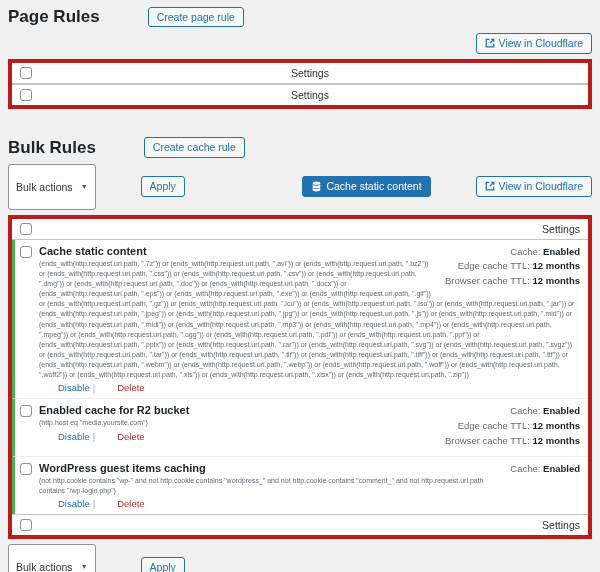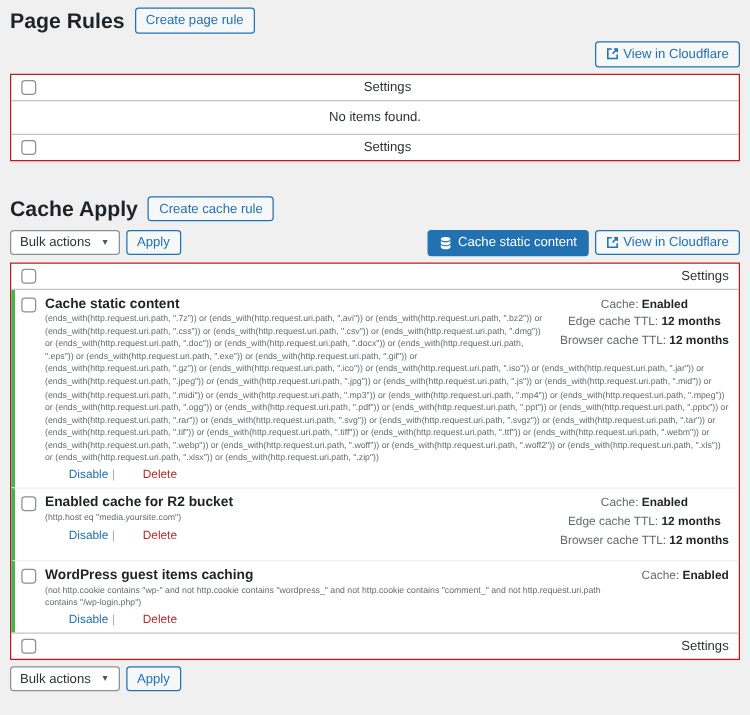--- a/index.html
+++ b/index.html
@@ -5,44 +5,44 @@
   * { box-sizing: border-box; }
   html, body { margin: 0; padding: 0; }
   body {
     width: 600px; height: 572px; overflow: hidden;
     background: #f0f0f1;
     font-family: "Liberation Sans", sans-serif;
     color: #1d2327;
   }
   .wrap { padding: 6px 8px 0 8px; }
 
-  .section-header { display: flex; align-items: flex-start; gap: 8px; margin-bottom: 4px; }
+  .section-header { display: flex; align-items: center; gap: 8px; margin-bottom: 4px; }
   h1 { font-size: 17px; font-weight: 700; margin: 0; line-height: 1.3; }
 
   .btn {
     display: inline-flex; align-items: center; gap: 4px;
     font-family: inherit; font-size: 10.5px; line-height: 1;
     padding: 4px 8px; border: 1px solid #2271b1; border-radius: 3px;
-    background: #f6f7f7; color: #2271b1; cursor: pointer; white-space: nowrap;
+    background: #f6f7f7; color: #2271b1; cursor: pointer; white-space: nowrap; margin-left: 40px;
   }
   .btn-primary { background: #2271b1; border-color: #2271b1; color: #fff; }
   .btn .icon { display: inline-flex; line-height: 0; }
 
   .toolbar { display: flex; align-items: center; margin: 5px 0; }
   .toolbar .left  { display: flex; align-items: center; gap: 5px; }
   .toolbar .right { display: flex; align-items: flex-start; gap: 5px; margin-left: auto; }
 
   .select {
     display: inline-flex; align-items: center; gap: 8px;
     border: 1px solid #8c8f94; border-radius: 3px; background: #fff;
-    padding: 3px 7px; font-size: 10.5px; color: #2c3338; cursor: pointer;
+    padding: 16px 7px; font-size: 10.5px; color: #2c3338; cursor: pointer;
   }
   .chev { font-size: 7px; color: #50575e; }
 
-  .list-table { background: #fff; border: 1px solid #b91c1c; box-shadow: 0 1px 1px rgba(0,0,0,.04); }
+  .list-table { background: #fff; border: 4px solid #b91c1c; box-shadow: 0 1px 1px rgba(0,0,0,.04); }
   .thead, .tfoot { display: flex; align-items: center; gap: 8px; padding: 4px 8px; }
   .thead { border-bottom: 1px solid #c3c4c7; }
   .tfoot { border-top: 1px solid #c3c4c7; }
   .col-settings { flex: 1; font-size: 10.5px; color: #2c3338; }
   .center { text-align: center; }
   .rightalign { text-align: right; }
 
   input[type=checkbox] {
     appearance: none; -webkit-appearance: none;
     width: 12px; height: 12px; border: 1px solid #8c8f94; border-radius: 3px;
@@ -50,21 +50,21 @@
   }
 
   .empty-row { padding: 7px; text-align: center; font-size: 10.5px; color: #2c3338; }
 
   .rule-row { display: flex; gap: 7px; padding: 5px 8px 5px 5px; border-left: 3px solid #46b450; }
   .rule-row + .rule-row { border-top: 1px solid #f0f0f1; }
   .rule-row input[type=checkbox] { margin-top: 1px; }
   .rule-content { flex: 1; min-width: 0; }
 
   .rule-settings {
-    float: right; text-align: center; margin: 0 0 2px 14px;
+    float: right; text-align: right; margin: 0 0 2px 14px;
     font-size: 9.5px; color: #646970; line-height: 1.55;
   }
   .rule-settings .val { font-weight: 700; color: #1d2327; }
 
   .rule-name { font-size: 11px; font-weight: 700; margin-bottom: 2px; }
   .rule-expr { font-size: 7px; line-height: 1.45; color: #646970; word-break: break-word; }
   .rule-actions { margin-top: 2px; font-size: 9.5px; }
   a.action { color: #2271b1; text-decoration: none; cursor: pointer; padding-left: 19px; }
   a.action.delete { color: #b32d2e; }
   .sep { color: #a7aaad; margin: 0 3px; }
@@ -93,31 +93,30 @@
           <span>View in Cloudflare</span>
         </button>
       </div>
     </div>
 
     <div class="list-table">
       <div class="thead">
         <input type="checkbox" style="">
         <span class="col-settings center">Settings</span>
       </div>
-      <div class="empty-row">No items found.</div>
       <div class="tfoot">
         <input type="checkbox" style="">
         <span class="col-settings center">Settings</span>
       </div>
     </div>
   </div>
 
   <div class="cache-section">
     <div class="section-header">
-      <h1>Cache Apply</h1>
+      <h1>Bulk Rules</h1>
       <button class="btn">Create cache rule</button>
     </div>
 
     <div class="toolbar">
       <div class="left">
         <div class="select">
           <span>Bulk actions</span>
           <span class="chev">▼</span>
         </div>
         <button class="btn">Apply</button>

